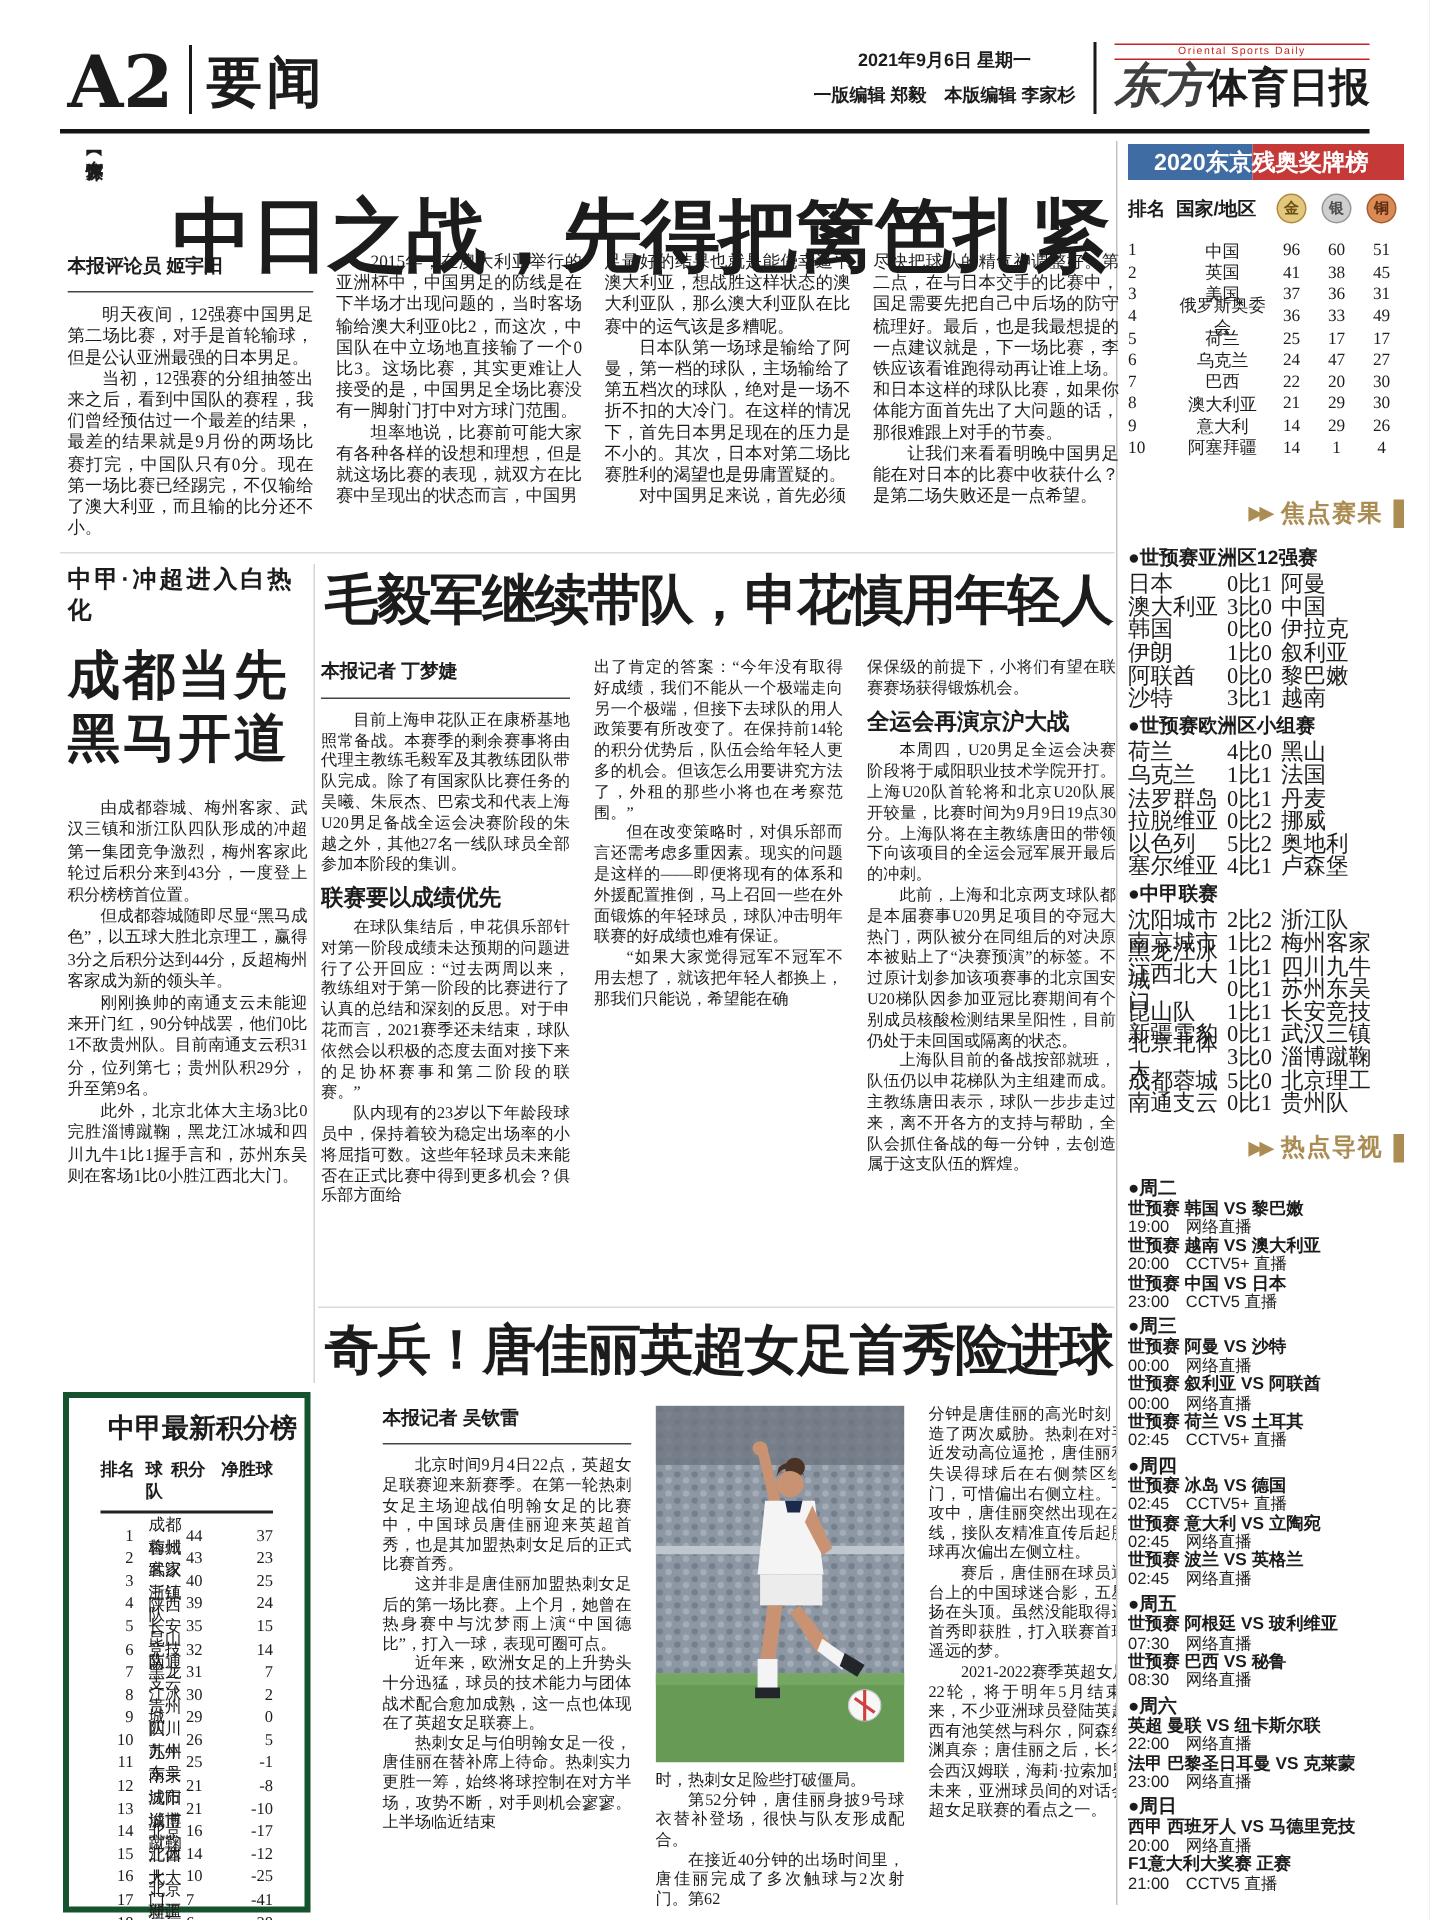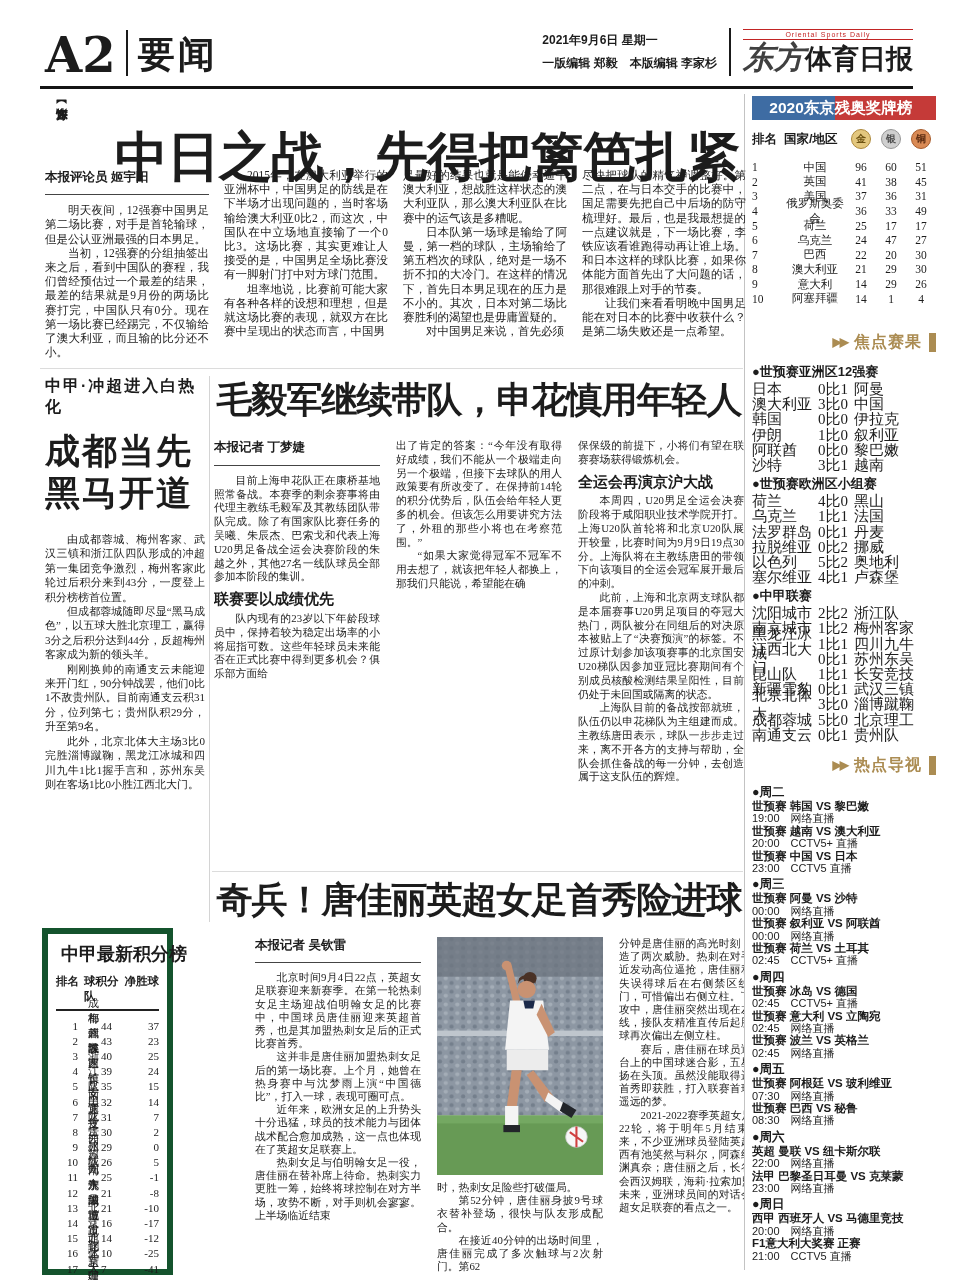--- a/index.html
+++ b/index.html
@@ -5,21 +5,21 @@
   html,body{margin:0;padding:0;background:#e8e8e6;}
   .page{position:relative;width:953px;height:1280px;margin:0 auto;background:#ffffff;
         overflow:hidden;font-family:"Liberation Serif","DejaVu Serif",serif;color:#1c1c1c;}
   
   #hdr{position:absolute;left:45px;top:26px;right:40px;height:56px;}
   .hdr-left{position:absolute;left:0;top:4px;display:flex;align-items:flex-end;gap:10px;}
   .a2{font-family:"DejaVu Serif",serif;font-weight:bold;font-size:48px;line-height:.85;}
   .hdr-div{width:2px;height:46px;background:#1a1a1a;}
   .sect{font-size:37px;font-weight:900;font-family:"Liberation Sans",sans-serif;letter-spacing:3px;line-height:1.1;}
   .hdr-right{position:absolute;right:0;top:2px;display:flex;align-items:center;gap:12px;}
-  .dates{text-align:left;font-size:12px;font-weight:bold;line-height:1.9;font-family:"Liberation Sans",sans-serif;}
+  .dates{text-align:center;font-size:12px;font-weight:bold;line-height:1.9;font-family:"Liberation Sans",sans-serif;}
   .logo-div{width:2px;height:48px;background:#1a1a1a;}
   .logo{text-align:center;}
   .logo-en{color:#c22424;font-size:7px;letter-spacing:1px;border-top:1px solid #c22424;border-bottom:1px solid #c22424;
            padding:1px 3px;font-family:"Liberation Sans",sans-serif;white-space:nowrap;}
   .logo-cn{font-size:27px;font-weight:900;font-family:"Liberation Sans",sans-serif;white-space:nowrap;line-height:1.15;}
   .logo-cn .red{color:#404040;font-style:italic;font-family:"DejaVu Serif",serif;font-size:31px;font-weight:bold;}
   .headrule{position:absolute;left:40px;right:40px;top:86px;height:3px;background:#141414;}
   
   .vline-main{position:absolute;left:744px;top:94px;height:1176px;width:1px;background:#c3c3c3;}
   .vline-left{position:absolute;left:209px;top:376px;height:546px;width:1px;background:#d4d4d4;}
@@ -64,22 +64,22 @@
   .rrow .h{width:66px;} .rrow .s{width:36px;} .rrow .a{flex:1;}
   .day{font-family:"Liberation Sans",sans-serif;font-weight:700;font-size:12.5px;line-height:16px;margin-top:2px;}
   .match{font-family:"Liberation Sans",sans-serif;font-size:11.5px;font-weight:600;line-height:12.4px;white-space:nowrap;}
   .stime{font-family:"Liberation Sans",sans-serif;font-size:11px;line-height:12.4px;color:#222;}
   
   #lart{position:absolute;left:45px;top:376px;width:160px;height:546px;overflow:hidden;}
   .lkicker{font-family:"Liberation Sans",sans-serif;font-weight:900;font-size:16px;letter-spacing:2px;margin-bottom:12px;}
   .ltitle{font-family:"Liberation Sans",sans-serif;font-weight:900;font-size:35px;line-height:1.2;letter-spacing:2px;}
   .lbody{margin-top:18px;text-align:justify;font-size:11px;line-height:14.4px;}
   
-  #ltab{position:absolute;left:42px;top:928px;width:131px;height:347px;border:6px solid #14532d;
-        padding:6px 8px;box-sizing:border-box;background:#fff;}
+  #ltab{position:absolute;left:42px;top:928px;width:165px;height:347px;border:4px solid #14532d;
+        padding:6px 21px;box-sizing:border-box;background:#fff;}
   .ltab-title{display:flex;align-items:center;gap:5px;font-family:"Liberation Sans",sans-serif;
               font-weight:900;font-size:18px;margin:2px 0 8px;white-space:nowrap;}
   .ltab-hdr{display:flex;font-weight:700;font-size:11.5px;border-bottom:2px solid #222;padding-bottom:5px;
             font-family:"Liberation Sans",sans-serif;}
   .ltab-hdr .rk{width:30px;} .ltab-hdr .tm{flex:1;} .ltab-hdr .pt{width:28px;} .ltab-hdr .gd{width:40px;text-align:right;}
   #league-rows{margin-top:7px;}
   .lrow{display:flex;font-size:11px;height:15.2px;align-items:center;}
   .lrow .rk{width:22px;text-align:right;padding-right:10px;} .lrow .tm{flex:1;}
   .lrow .pt{width:26px;} .lrow .gd{width:32px;text-align:right;}
   
@@ -549,25 +549,27 @@
   </section>
 
   <section id="sh">
     <h1 class="mid-title">毛毅军继续带队，申花慎用年轻人</h1>
     <div class="sh-cols">
       <div class="scol c0">
         <div class="byline">本报记者 丁梦婕</div>
         <div>
             <p class="para">目前上海申花队正在康桥基地照常备战。本赛季的剩余赛事将由代理主教练毛毅军及其教练团队带队完成。除了有国家队比赛任务的吴曦、朱辰杰、巴索戈和代表上海U20男足备战全运会决赛阶段的朱越之外，其他27名一线队球员全部参加本阶段的集训。</p>
             <div class="subhead">联赛要以成绩优先</div>
+            <p class="para">在球队集结后，申花俱乐部针对第一阶段成绩未达预期的问题进行了公开回应：“过去两周以来，教练组对于第一阶段的比赛进行了认真的总结和深刻的反思。对于申花而言，2021赛季还未结束，球队依然会以积极的态度去面对接下来的足协杯赛事和第二阶段的联赛。”</p>
             <p class="para">队内现有的23岁以下年龄段球员中，保持着较为稳定出场率的小将屈指可数。这些年轻球员未来能否在正式比赛中得到更多机会？俱乐部方面给</p>
           </div>
       </div>
       <div class="scol c1">
           <p class="para ni">出了肯定的答案：“今年没有取得好成绩，我们不能从一个极端走向另一个极端，但接下去球队的用人政策要有所改变了。在保持前14轮的积分优势后，队伍会给年轻人更多的机会。但该怎么用要讲究方法了，外租的那些小将也在考察范围。”</p>
+          <p class="para">但在改变策略时，对俱乐部而言还需考虑多重因素。现实的问题是这样的——即便将现有的体系和外援配置推倒，马上召回一些在外面锻炼的年轻球员，球队冲击明年联赛的好成绩也难有保证。</p>
           <p class="para">“如果大家觉得冠军不冠军不用去想了，就该把年轻人都换上，那我们只能说，希望能在确</p>
         </div>
       <div class="scol c2">
           <p class="para ni">保保级的前提下，小将们有望在联赛赛场获得锻炼机会。</p>
           <div class="subhead">全运会再演京沪大战</div>
           <p class="para">本周四，U20男足全运会决赛阶段将于咸阳职业技术学院开打。上海U20队首轮将和北京U20队展开较量，比赛时间为9月9日19点30分。上海队将在主教练唐田的带领下向该项目的全运会冠军展开最后的冲刺。</p>
           <p class="para">此前，上海和北京两支球队都是本届赛事U20男足项目的夺冠大热门，两队被分在同组后的对决原本被贴上了“决赛预演”的标签。不过原计划参加该项赛事的北京国安U20梯队因参加亚冠比赛期间有个别成员核酸检测结果呈阳性，目前仍处于未回国或隔离的状态。</p>
           <p class="para">上海队目前的备战按部就班，队伍仍以申花梯队为主组建而成。主教练唐田表示，球队一步步走过来，离不开各方的支持与帮助，全队会抓住备战的每一分钟，去创造属于这支队伍的辉煌。</p>
         </div>
     </div>

